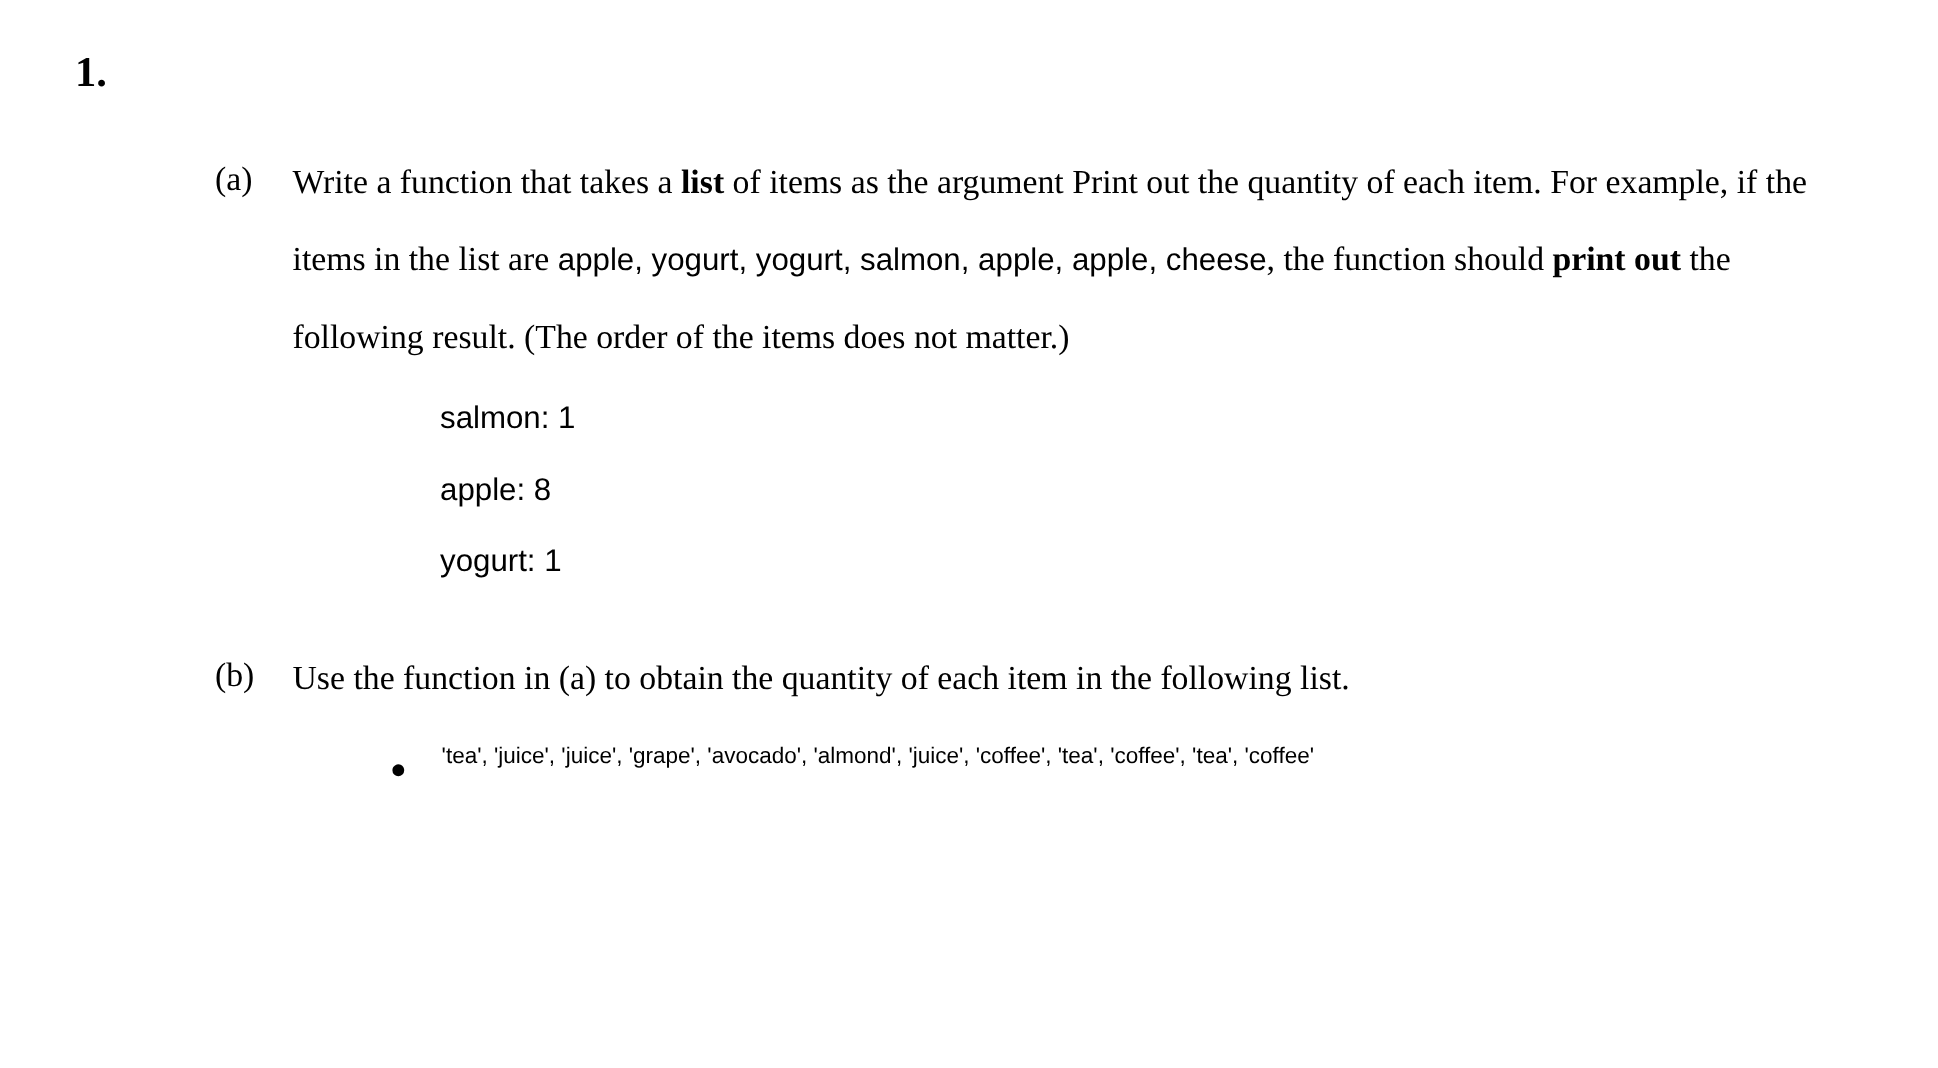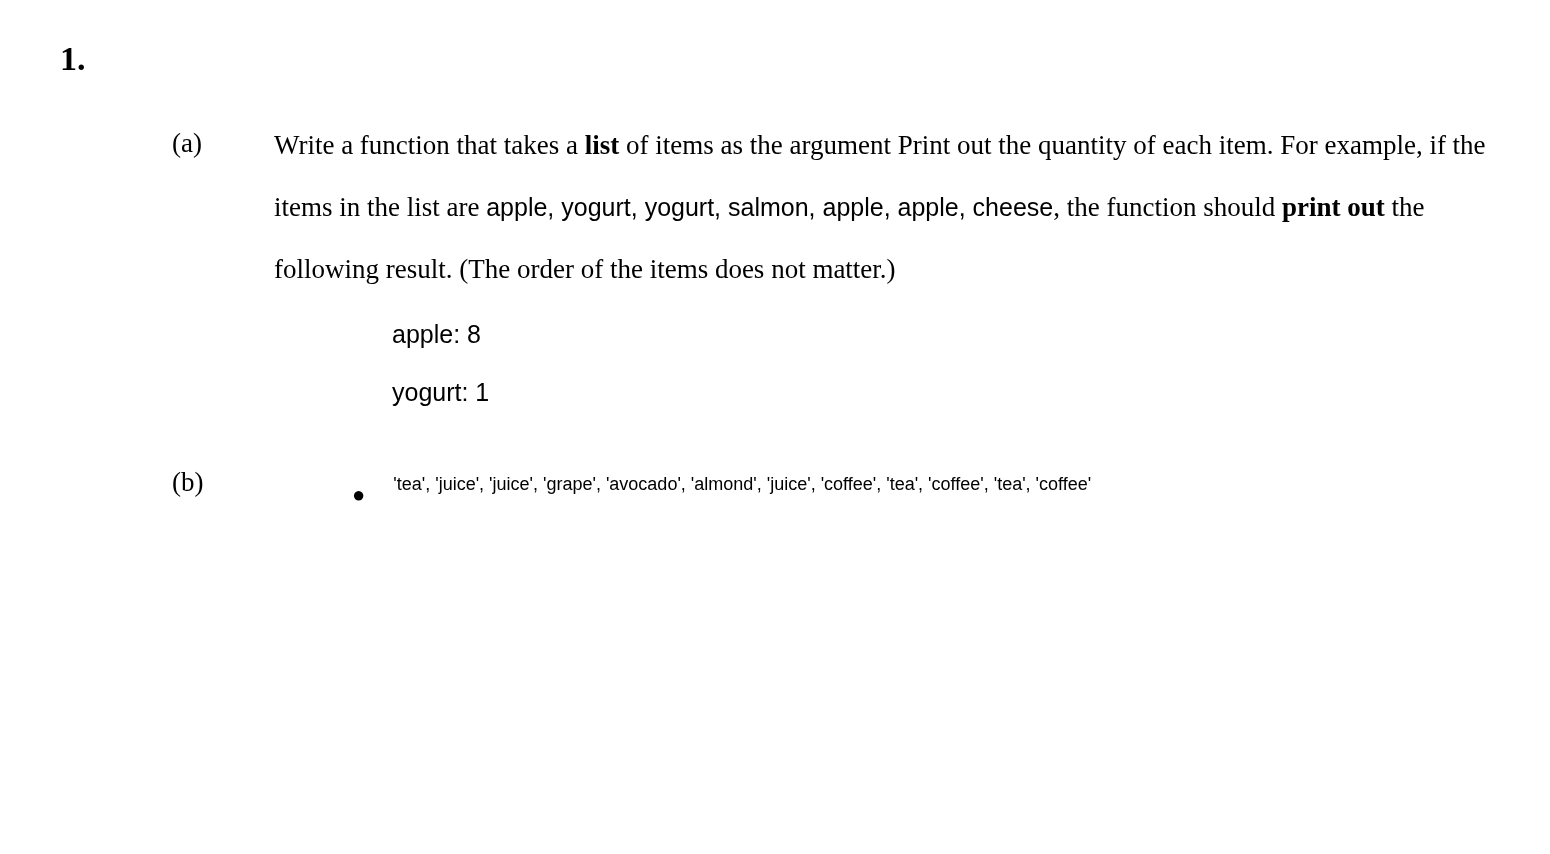--- a/index.html
+++ b/index.html
@@ -35,21 +35,20 @@
     .enum-label {
       font-size: 27px;
       min-width: 40px;
       line-height: 1.9;
       padding-top: 4px;
     }
     .enum-body {
       flex: 1;
       font-size: 27px;
       line-height: 2.3;
-      margin-left: 40px;
     }
     .bold {
       font-weight: bold;
     }
     .mono {
       font-family: Verdana, Helvetica, Arial, sans-serif;
       font-size: 25px;
     }
     .output-block {
       margin-left: 118px;
@@ -88,29 +87,31 @@
 <div class="problem-heading">
   <span class="problem-number">1.</span>
 </div>
 
 <div class="enum-list">
   <div class="enum-item">
     <div class="enum-label">(a)</div>
     <div class="enum-body">
       <span>Write a function that takes a </span><span class="bold">list</span><span> of items as the argument Print out the quantity of each item. For example, if the items in the list are </span><span class="mono">apple, yogurt, yogurt, salmon, apple, apple, cheese</span><span>, the function should </span><span class="bold">print out</span><span> the following result. (The order of the items does not matter.)</span>
       <div class="output-block">
+        <div class="output-line">salmon: 1</div>
         <div class="output-line">apple: 8</div>
         <div class="output-line">yogurt: 1</div>
       </div>
     </div>
   </div>
 
   <div class="enum-item">
     <div class="enum-label">(b)</div>
     <div class="enum-body">
+      <span>Use the function in (a) to obtain the quantity of each item in the following list.</span>
       <div class="bullet-list">
         <div class="bullet-item">
           <span class="bullet-marker">●</span>
           <span class="bullet-text">'tea', 'juice', 'juice', 'grape', 'avocado', 'almond', 'juice', 'coffee', 'tea', 'coffee', 'tea', 'coffee'</span>
         </div>
       </div>
     </div>
   </div>
 </div>
 

